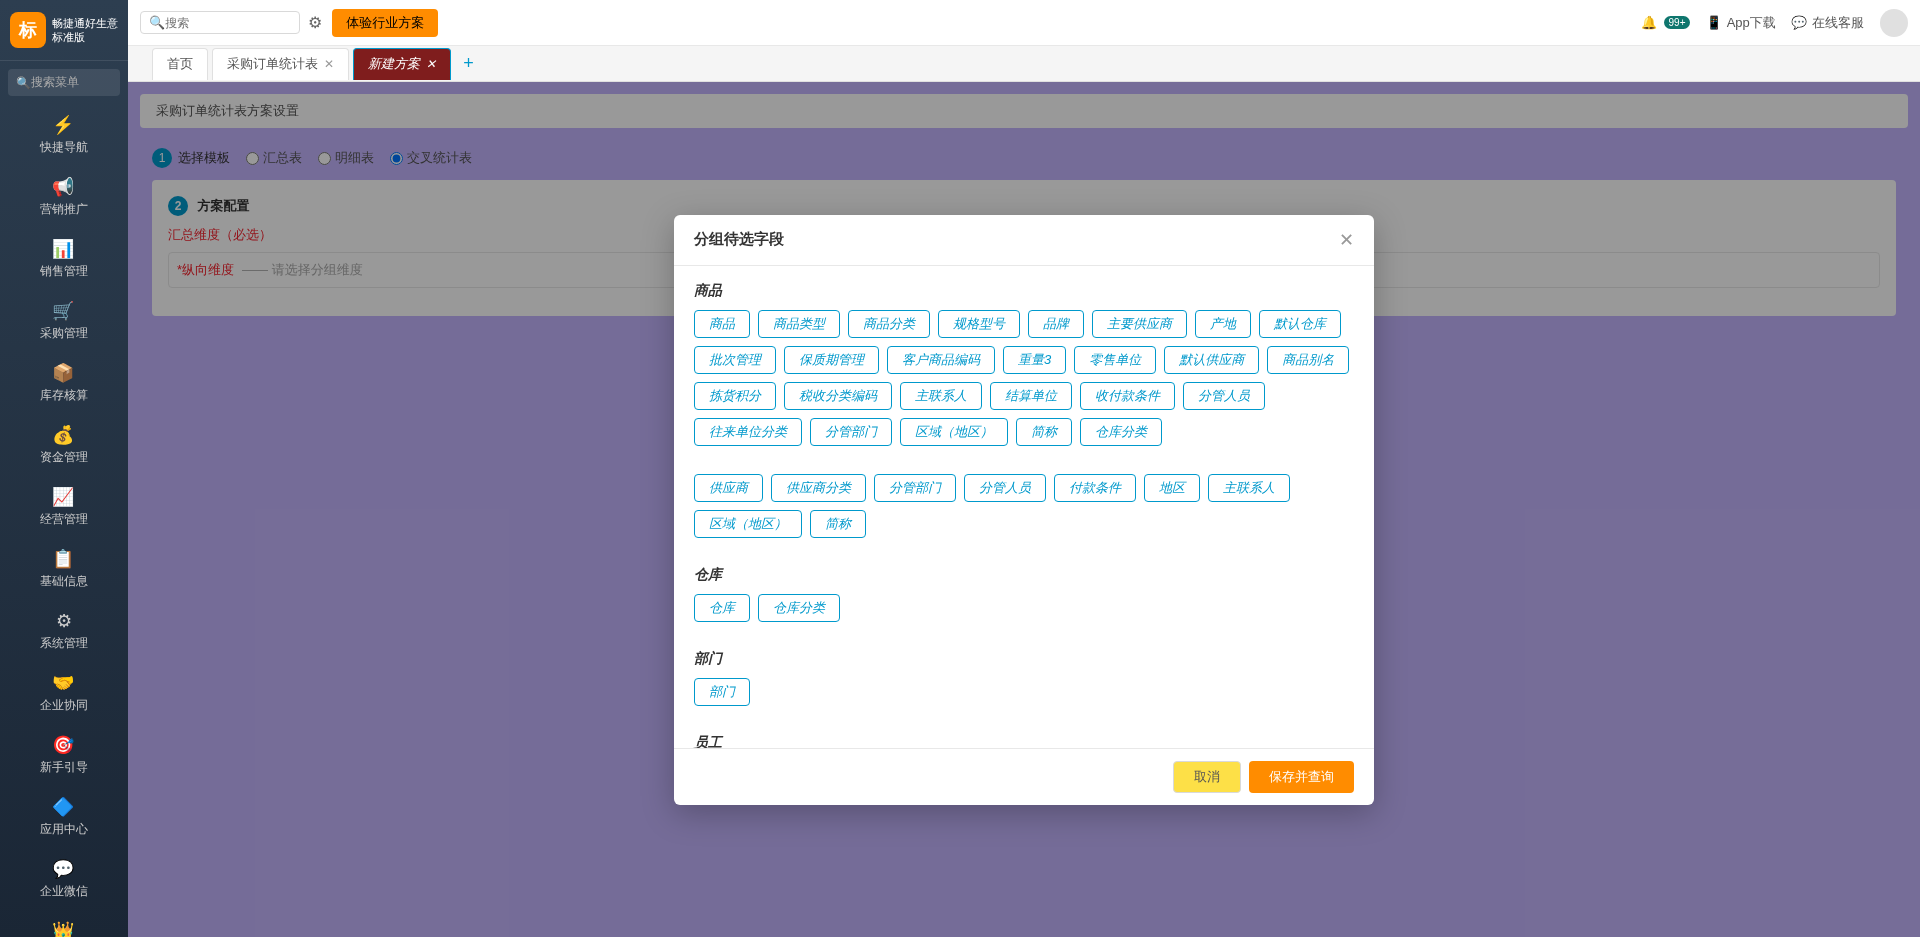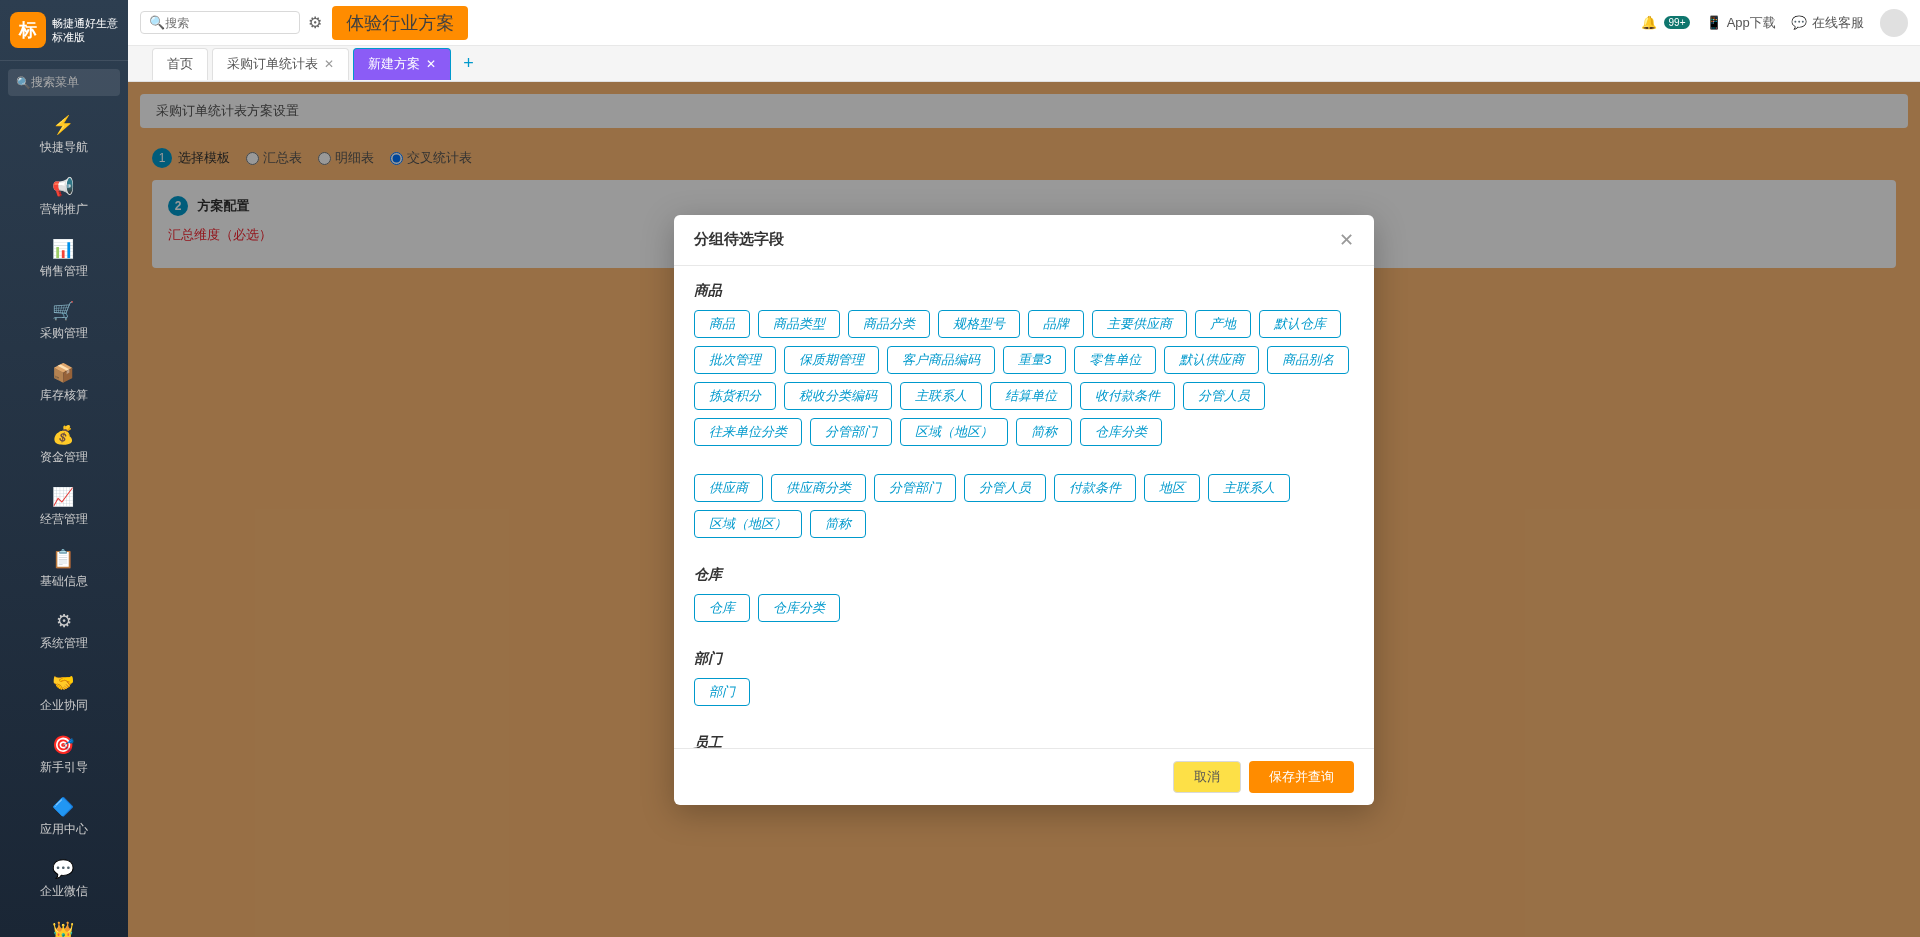--- a/index.html
+++ b/index.html
@@ -38,22 +38,22 @@
       border-bottom: 1px solid #e8e8e8; z-index: 99;
       padding: 0 12px;
     }
     .header-left { display: flex; align-items: center; flex: 1; }
     .header-search {
       display: flex; align-items: center; border: 1px solid #d9d9d9;
       border-radius: 4px; padding: 3px 8px; width: 160px; margin-right: 8px;
     }
     .header-search input { border: none; outline: none; font-size: 12px; width: 120px; }
     .header-btn-experience {
-      background: #ff8c00; color: #404040; border: none; border-radius: 4px;
-      padding: 5px 14px; cursor: pointer; font-size: 18px;
+      background: #ff8c00; color: #000000; border: none; border-radius: 4px;
+      padding: 5px 14px; cursor: pointer; font-size: 13px;
     }
     .header-right { display: flex; align-items: center; gap: 16px; }
     .header-icon-item { display: flex; align-items: center; gap: 4px; color: #555; font-size: 13px; cursor: pointer; }
     .badge {
       background: #0f766e; color: #fff; border-radius: 10px;
       font-size: 10px; padding: 1px 5px; margin-left: 2px;
     }
     .avatar { width: 28px; height: 28px; border-radius: 50%; background: #e0e0e0; }
 
     
@@ -61,29 +61,29 @@
       position: fixed; left: 128px; top: 46px; right: 0; height: 36px;
       background: #f5f5f5; display: flex; align-items: center;
       border-bottom: 1px solid #e0e0e0; z-index: 98; padding: 0 8px; gap: 4px;
     }
     .tab {
       display: flex; align-items: center; padding: 0 14px; height: 32px;
       border-radius: 4px 4px 0 0; font-size: 13px; cursor: pointer;
       background: #fff; border: 1px solid #e0e0e0; border-bottom: none;
       color: #555;
     }
-    .tab.active { background: #8b5cf6; color: #fff; border-color: #09c; }
+    .tab.active { background: #7f1d1d; color: #fff; border-color: #09c; font-style: italic; }
     .tab-close { margin-left: 6px; color: #999; font-size: 12px; }
     .tab.active .tab-close { color: #fff; }
     .tabs-plus { padding: 0 8px; color: #09c; font-size: 18px; cursor: pointer; }
 
     
     .main {
       position: fixed; left: 128px; top: 82px; right: 0; bottom: 0;
-      background: #fdba74; overflow: auto; padding: 12px;
+      background: #c4b5fd; overflow: auto; padding: 12px;
     }
     .page-header { background: #fff; padding: 8px 16px; margin-bottom: 8px; border-radius: 4px; font-size: 13px; color: #555; }
 
     
     .dialog-overlay {
       position: fixed; left: 128px; top: 82px; right: 0; bottom: 0;
       background: rgba(0,0,0,0.4); z-index: 200;
       display: flex; align-items: center; justify-content: center;
     }
     .dialog {
@@ -269,20 +269,24 @@
         <label class="radio-item"><input type="radio" name="tpl" style=""> 明细表</label>
         <label class="radio-item"><input type="radio" name="tpl" checked="" style=""> 交叉统计表</label>
       </div>
     </div>
     <div style="background:#fff; border-radius:4px; padding:16px; margin-bottom:10px; color:#666; font-size:13px;">
       <div style="margin-bottom:10px; font-weight:bold; color:#333;">
         <span style="background:#09c; color:#fff; border-radius:50%; width:20px; height:20px; display:inline-flex; align-items:center; justify-content:center; font-size:12px; margin-right:6px;">2</span>
         方案配置
       </div>
       <div style="margin-bottom:8px; color:#f5222d;">汇总维度（必选）</div>
+      <div style="margin-bottom:12px; border:1px solid #e8e8e8; border-radius:4px; padding:8px; display:flex; gap:8px; align-items:center;">
+        <span style="color:#f5222d;">*纵向维度</span>
+        <span style="color:#aaa;">—— 请选择分组维度</span>
+      </div>
     </div>
   </div>
 </div>
 
 <div class="dialog-overlay">
   <div class="dialog">
     <div class="dialog-header">
       <span class="dialog-title">分组待选字段</span>
       <span class="dialog-close">✕</span>
     </div>

